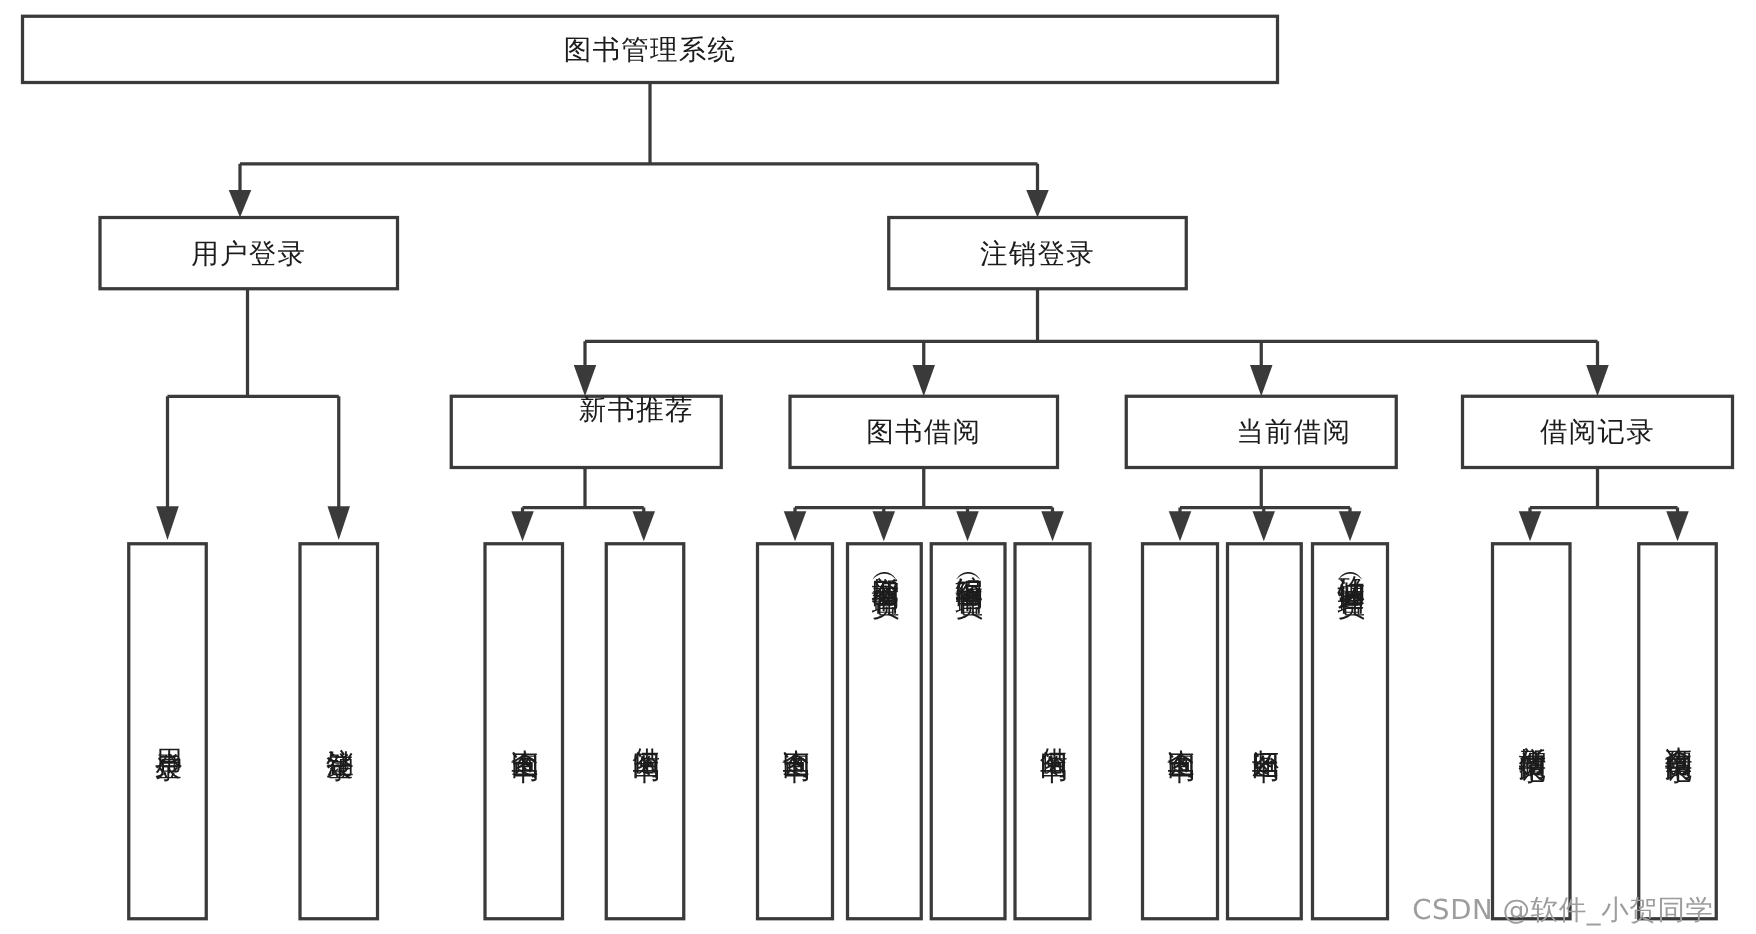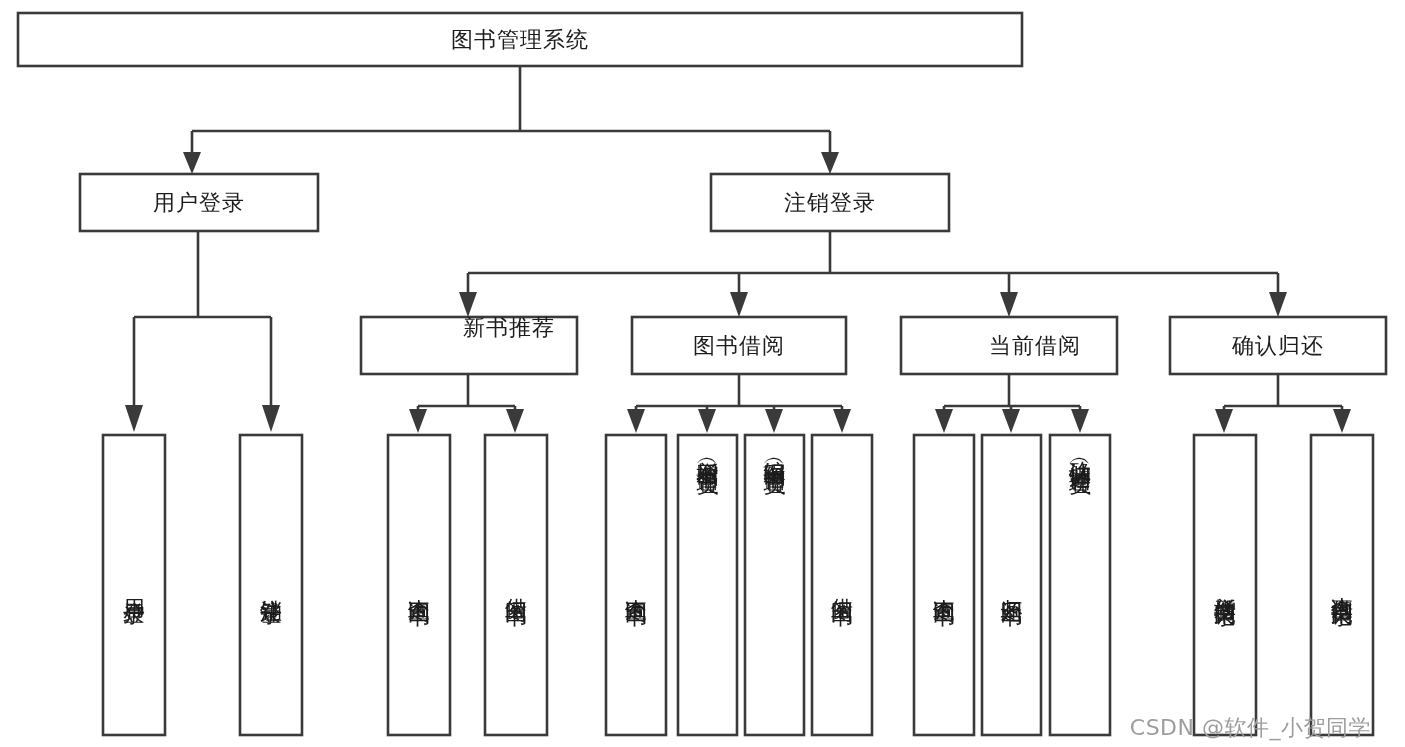--- a/index.html
+++ b/index.html
@@ -204,21 +204,21 @@
   <div class="htext-wrap" style="left:361px; top:299px; width:216px; height:57px;padding-left:40px;">
     <span class="htext">新书推荐</span>
   </div>
   <div class="htext-wrap" style="left:632px; top:317px; width:214px; height:57px;">
     <span class="htext">图书借阅</span>
   </div>
   <div class="htext-wrap" style="left:927px; top:317px; width:216px; height:57px;">
     <span class="htext">当前借阅</span>
   </div>
   <div class="htext-wrap" style="left:1170px; top:317px; width:216px; height:57px;">
-    <span class="htext">确认归还</span>
+    <span class="htext">借阅记录</span>
   </div>
 
   <div class="vtext-wrap" style="left:103px; top:435px; width:62px; height:300px;">
     <span class="vtext">用户登录</span>
   </div>
   <div class="vtext-wrap" style="left:240px; top:435px; width:62px; height:300px;">
     <span class="vtext">注销登录</span>
   </div>
 
   <div class="vtext-wrap" style="left:388px; top:435px; width:62px; height:300px;">

